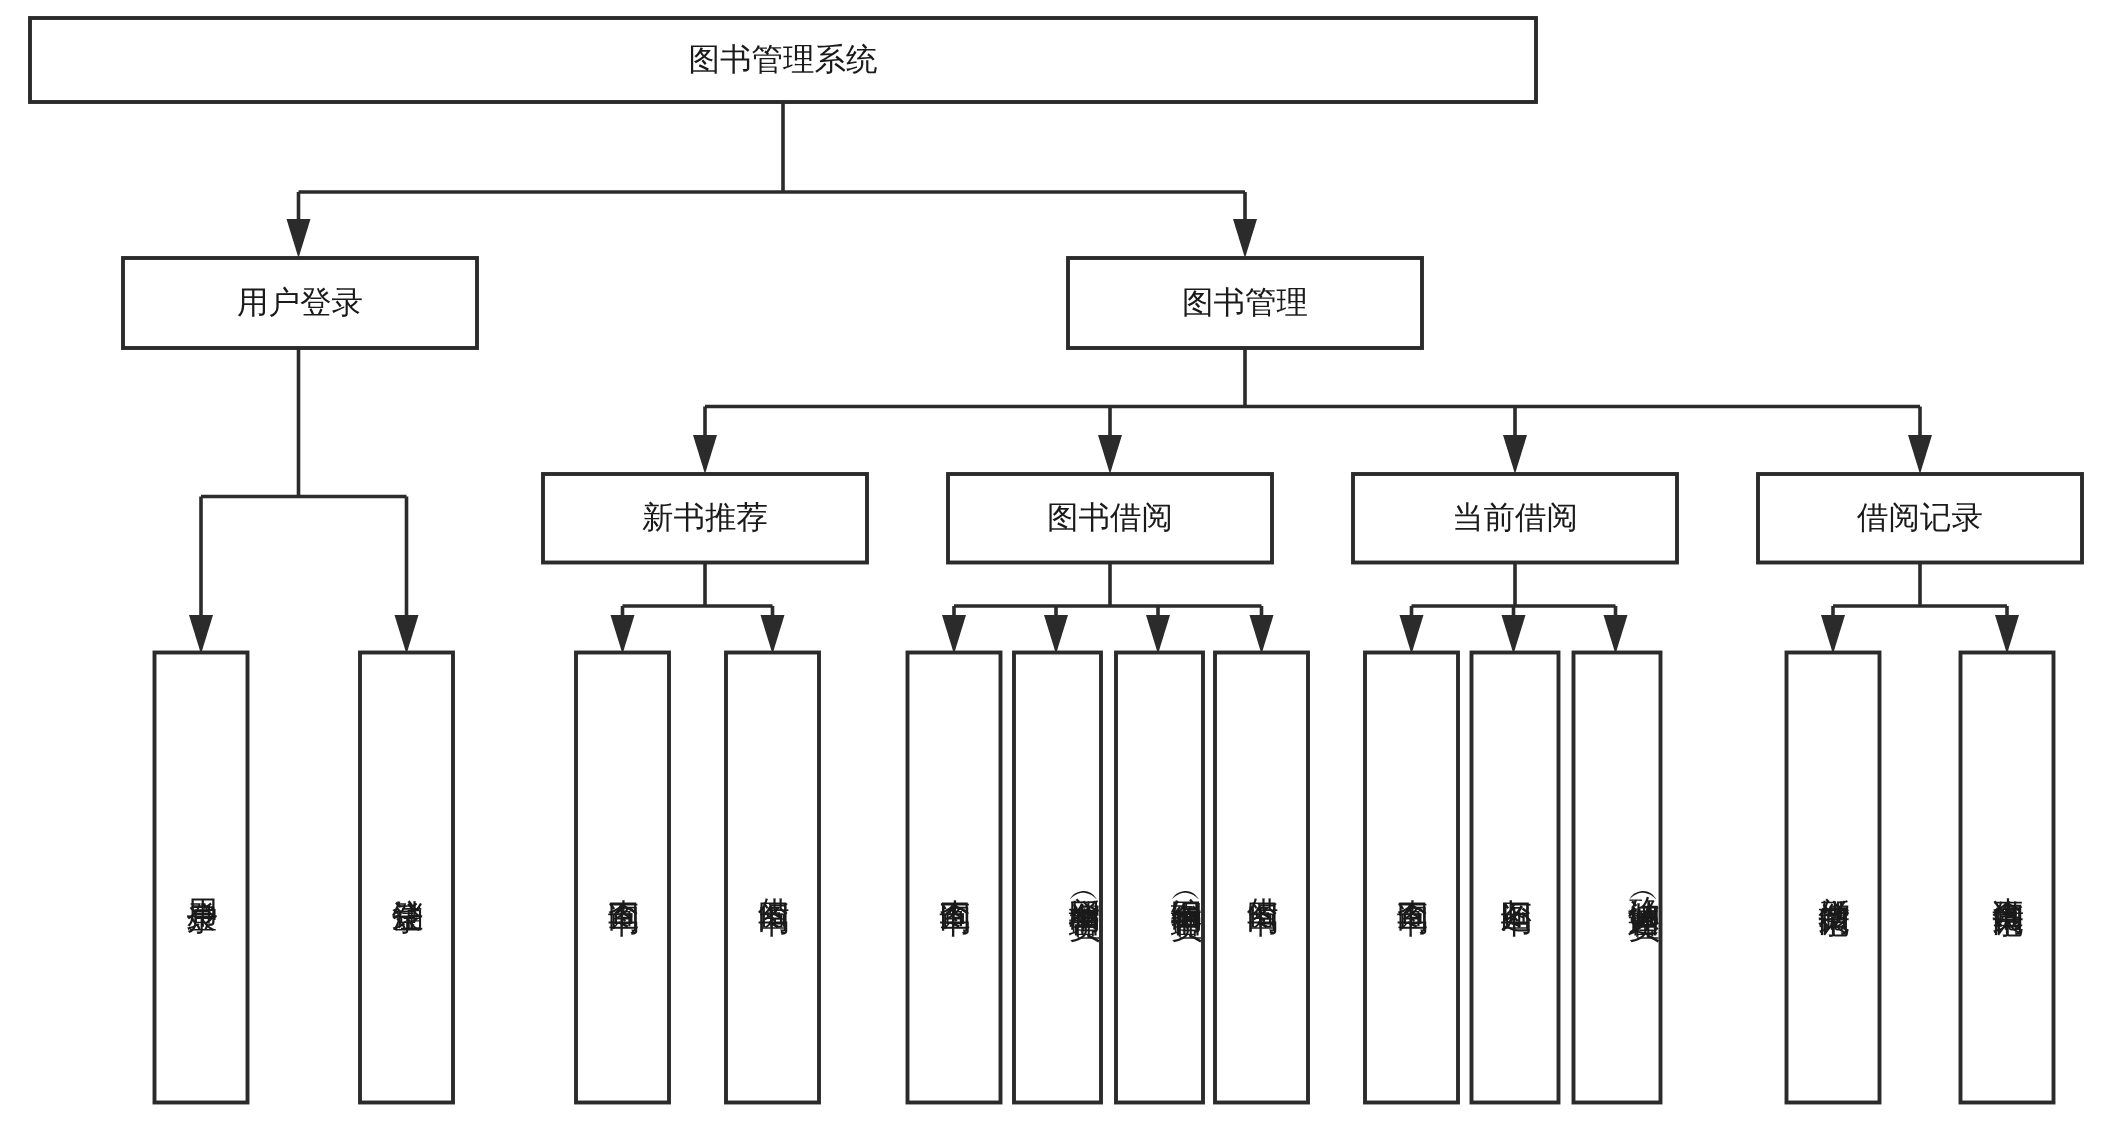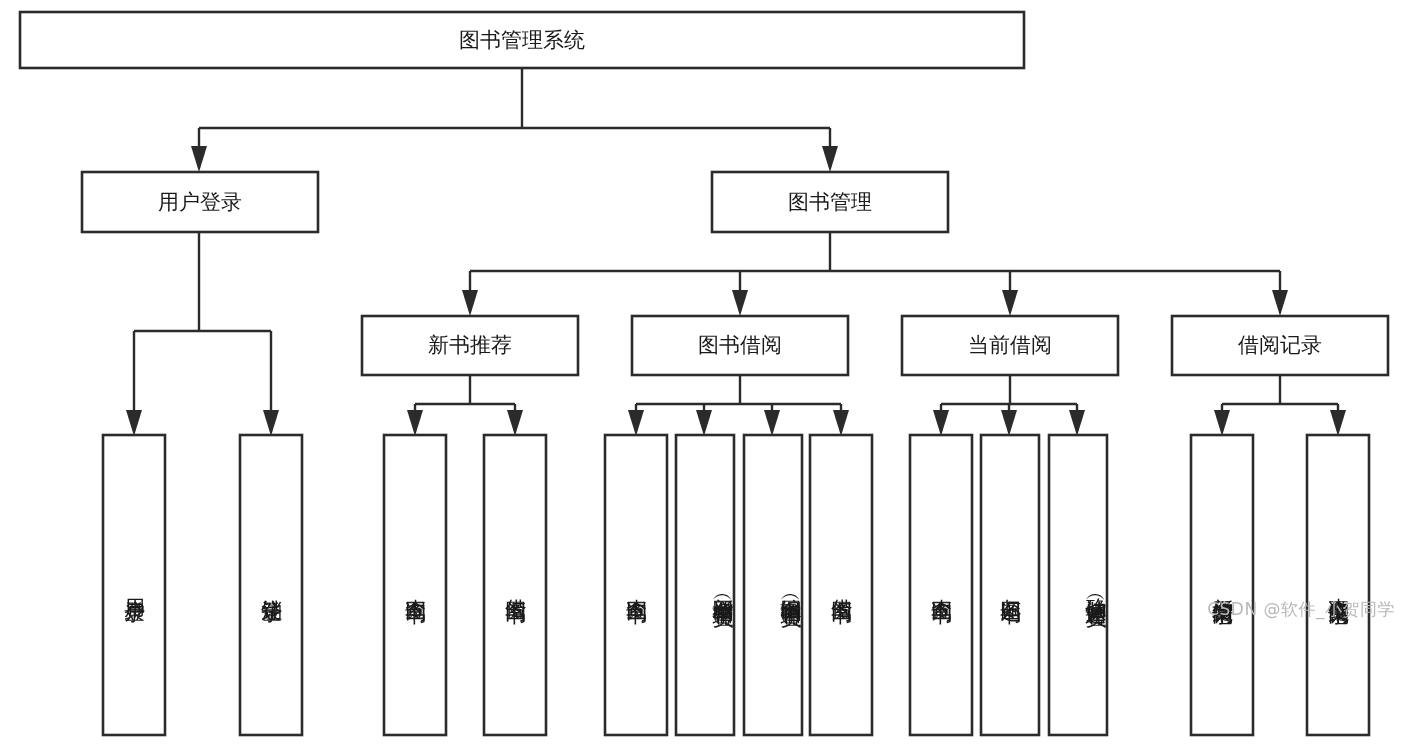--- a/index.html
+++ b/index.html
@@ -216,14 +216,13 @@
   <div class="node-label-v" style="left:744px; top:441px; width:58px; height:294px; display:flex; align-items:flex-start; justify-content:center;">编辑图书（管理员）</div>
   <div class="node-label-v" style="left:810px; top:435px; width:62px; height:300px; display:flex; align-items:center; justify-content:center;">借阅图书</div>
 
   <div class="node-label-v" style="left:910px; top:435px; width:62px; height:300px; display:flex; align-items:center; justify-content:center;">查询图书</div>
   <div class="node-label-v" style="left:981px; top:435px; width:58px; height:300px; display:flex; align-items:center; justify-content:center;">归还图书</div>
   <div class="node-label-v" style="left:1049px; top:441px; width:58px; height:294px; display:flex; align-items:flex-start; justify-content:center;">确认归还（管理员）</div>
 
   <div class="node-label-v" style="left:1191px; top:435px; width:62px; height:300px; display:flex; align-items:center; justify-content:center;">新增借阅记录</div>
   <div class="node-label-v" style="left:1307px; top:435px; width:62px; height:300px; display:flex; align-items:center; justify-content:center;">查询借阅记录</div>
 
-  <div class="watermark">CSDN @软件_小贺同学</div>
 </div>
 
 </body></html>

